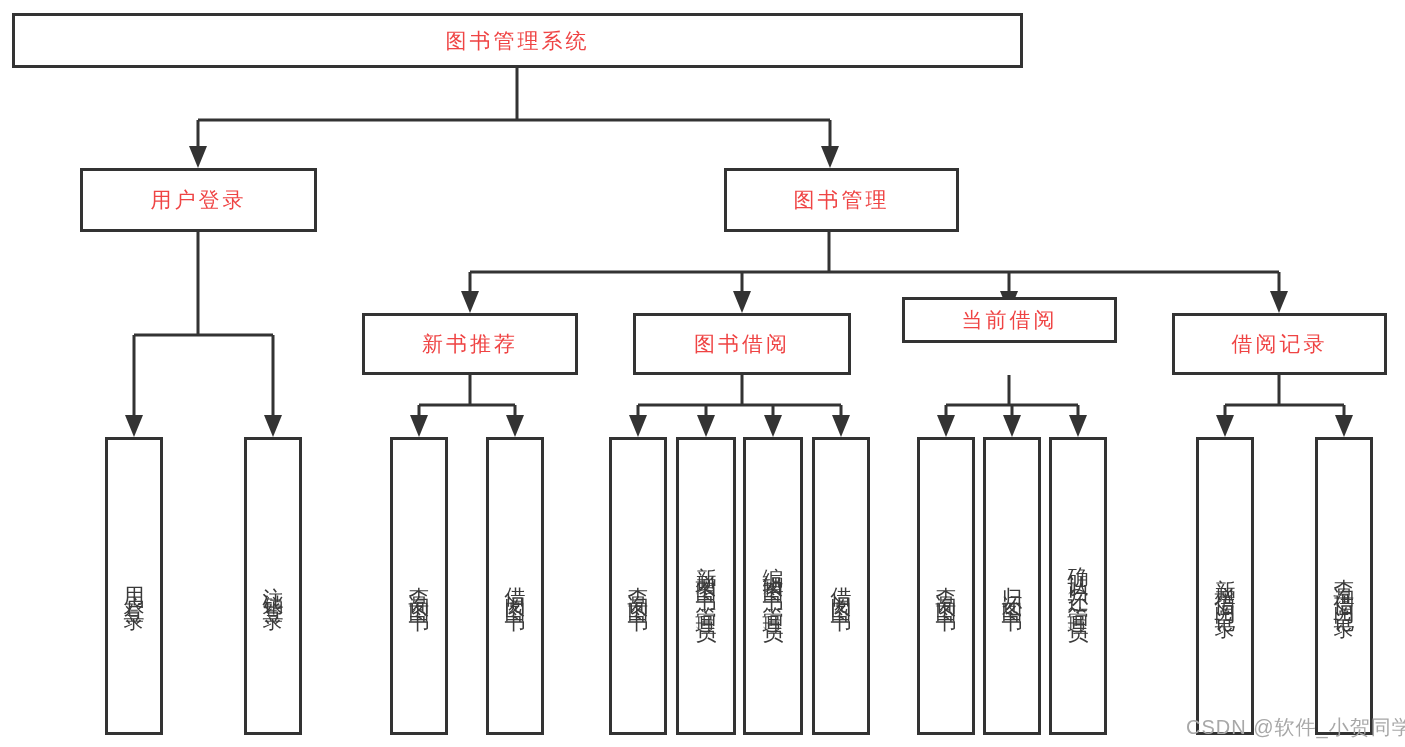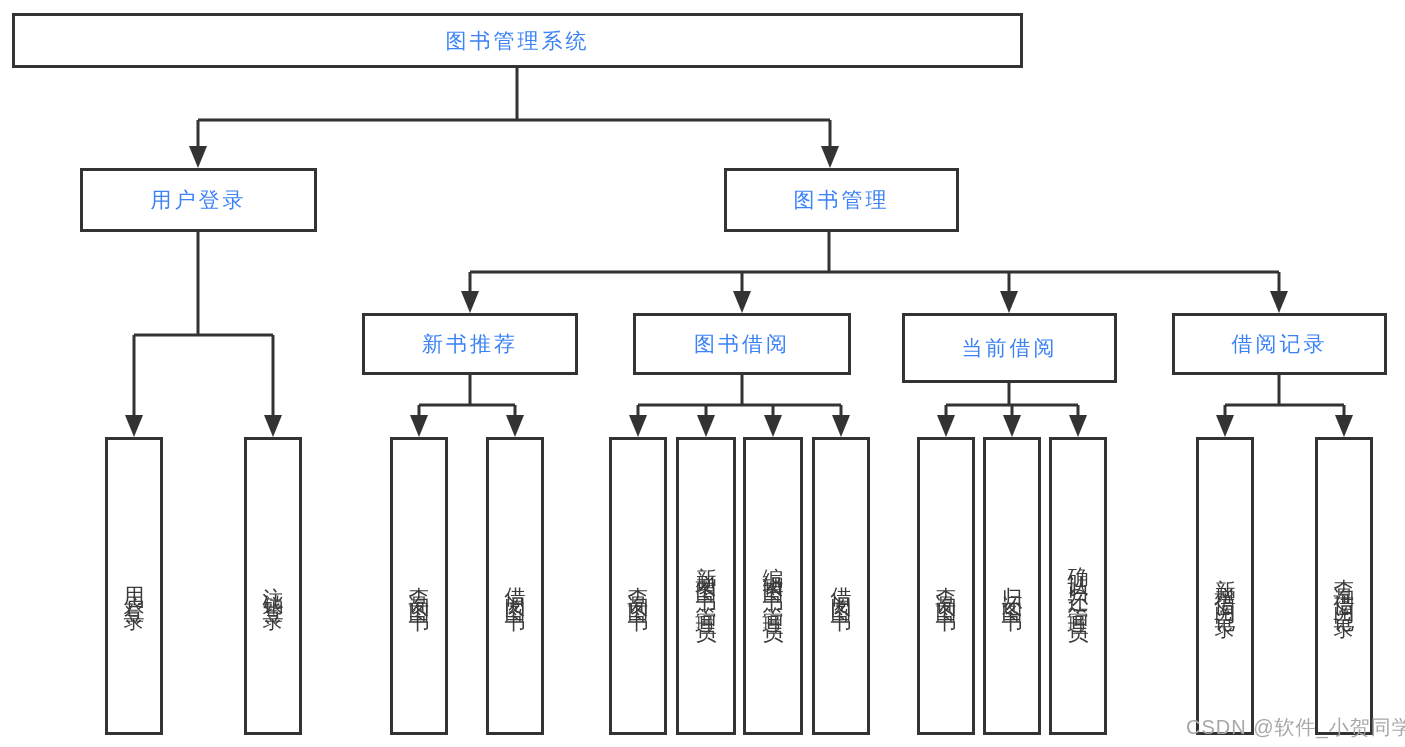--- a/index.html
+++ b/index.html
@@ -1,20 +1,20 @@
 <!DOCTYPE html>
 <html><head>
 <meta charset="utf-8">
 <style>
   html,body{margin:0;padding:0;background:#ffffff;font-family:"Liberation Sans",sans-serif;}
   .canvas{position:relative;width:1405px;height:747px;background:#ffffff;overflow:hidden;}
   svg.connectors{position:absolute;left:0;top:0;z-index:0;}
   .node{position:absolute;box-sizing:border-box;border:3px solid #333333;background:#ffffff;
         display:flex;align-items:center;justify-content:center;z-index:1;}
-  .h-label{font-size:21px;letter-spacing:3px;color:#3b82f6;white-space:nowrap;}
+  .h-label{font-size:21px;letter-spacing:3px;color:#ef4444;white-space:nowrap;}
   .v-label{writing-mode:vertical-rl;text-orientation:mixed;font-size:21px;letter-spacing:8px;
            color:#3a3a3a;line-height:1.05;}
   .watermark{position:absolute;left:1186px;top:714px;font-size:20px;color:#a8a8a8;z-index:2;
              white-space:nowrap;letter-spacing:1px;}
 </style>
 </head>
 <body>
 
 <div class="canvas">
 
@@ -68,21 +68,21 @@
   <div class="node" style="left:724px;top:168px;width:235px;height:64px">
     <span class="h-label">图书管理</span>
   </div>
 
   <div class="node" style="left:633px;top:313px;width:218px;height:62px">
     <span class="h-label">图书借阅</span>
   </div>
   <div class="node" style="left:362px;top:313px;width:216px;height:62px">
     <span class="h-label">新书推荐</span>
   </div>
-  <div class="node" style="left:902px;top:313px;width:215px;height:70px">
+  <div class="node" style="left:902px;top:297px;width:215px;height:46px">
     <span class="h-label">当前借阅</span>
   </div>
   <div class="node" style="left:1172px;top:313px;width:215px;height:62px">
     <span class="h-label">借阅记录</span>
   </div>
 
   <div class="node" style="left:105px;top:437px;width:58px;height:298px">
     <span class="v-label">用户登录</span>
   </div>
   <div class="node" style="left:244px;top:437px;width:58px;height:298px">

